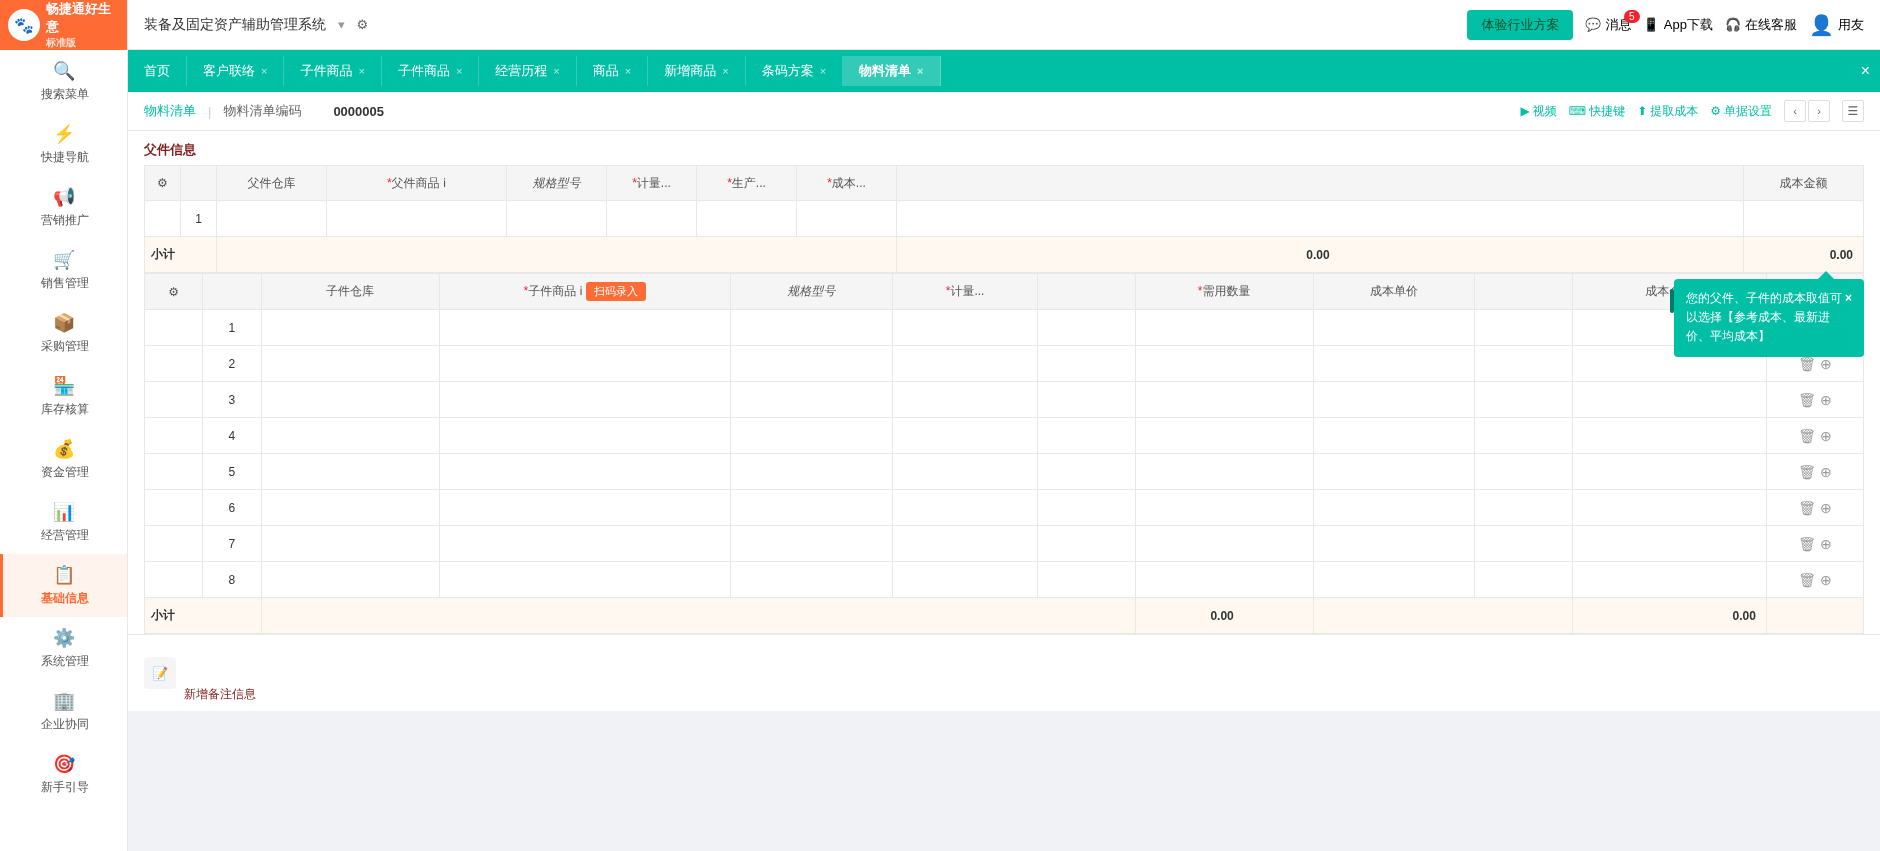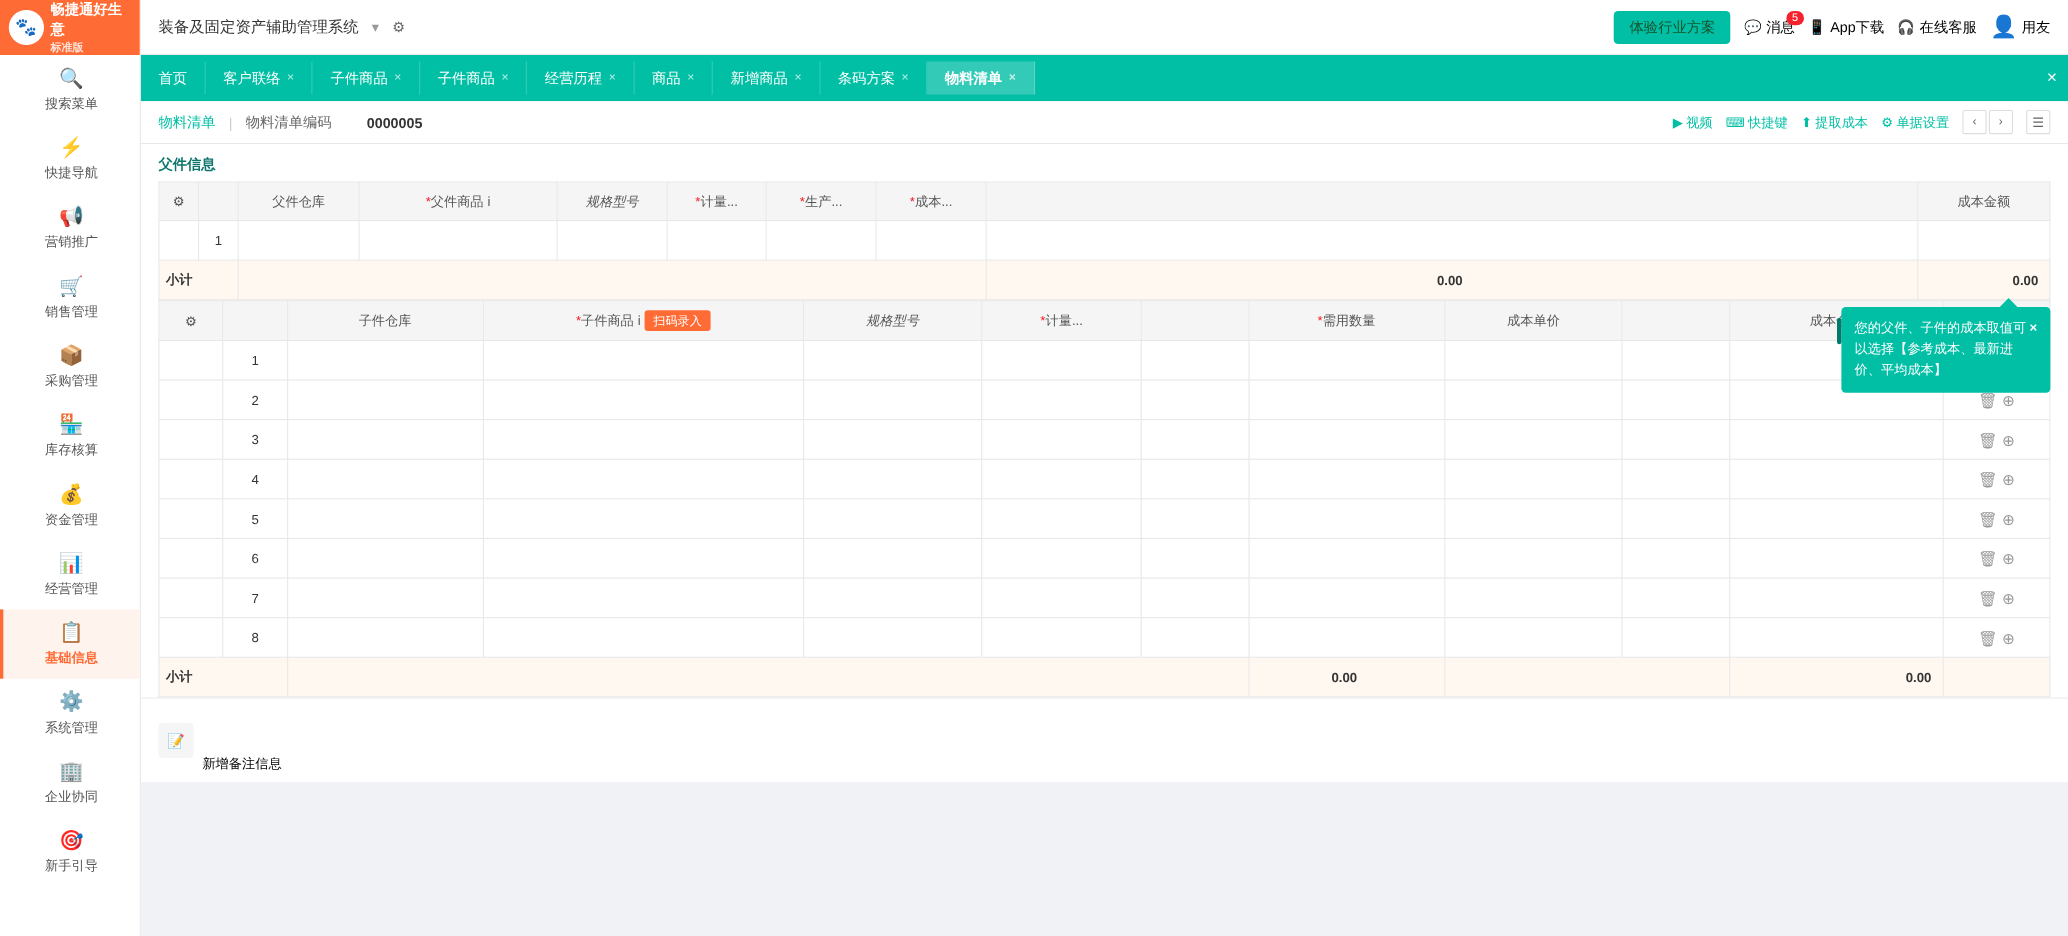--- a/index.html
+++ b/index.html
@@ -181,21 +181,21 @@
     
     .form-content {
       background: #fff;
       margin: 0;
       padding: 0 16px;
     }
 
     
     .section-title {
       font-size: 13px;
-      color: #0f766e;
+      color: #7f1d1d;
       font-weight: bold;
       padding: 10px 0 6px 0;
     }
 
     
     .data-table {
       width: 100%;
       border-collapse: collapse;
       font-size: 12px;
     }
@@ -301,21 +301,21 @@
       height: 32px;
       background: #f5f5f5;
       border-radius: 4px;
       display: flex;
       align-items: center;
       justify-content: center;
       color: #666;
       cursor: pointer;
     }
 
-    .info-hint { color: #000000; font-size: 12px; margin-top: 43px; }
+    .info-hint { color: #7f1d1d; font-size: 12px; margin-top: 43px; }
 
     
     .header-nav-arrows {
       display: flex;
       align-items: center;
       gap: 2px;
     }
     .header-nav-arrows button {
       background: none;
       border: 1px solid #ddd;

